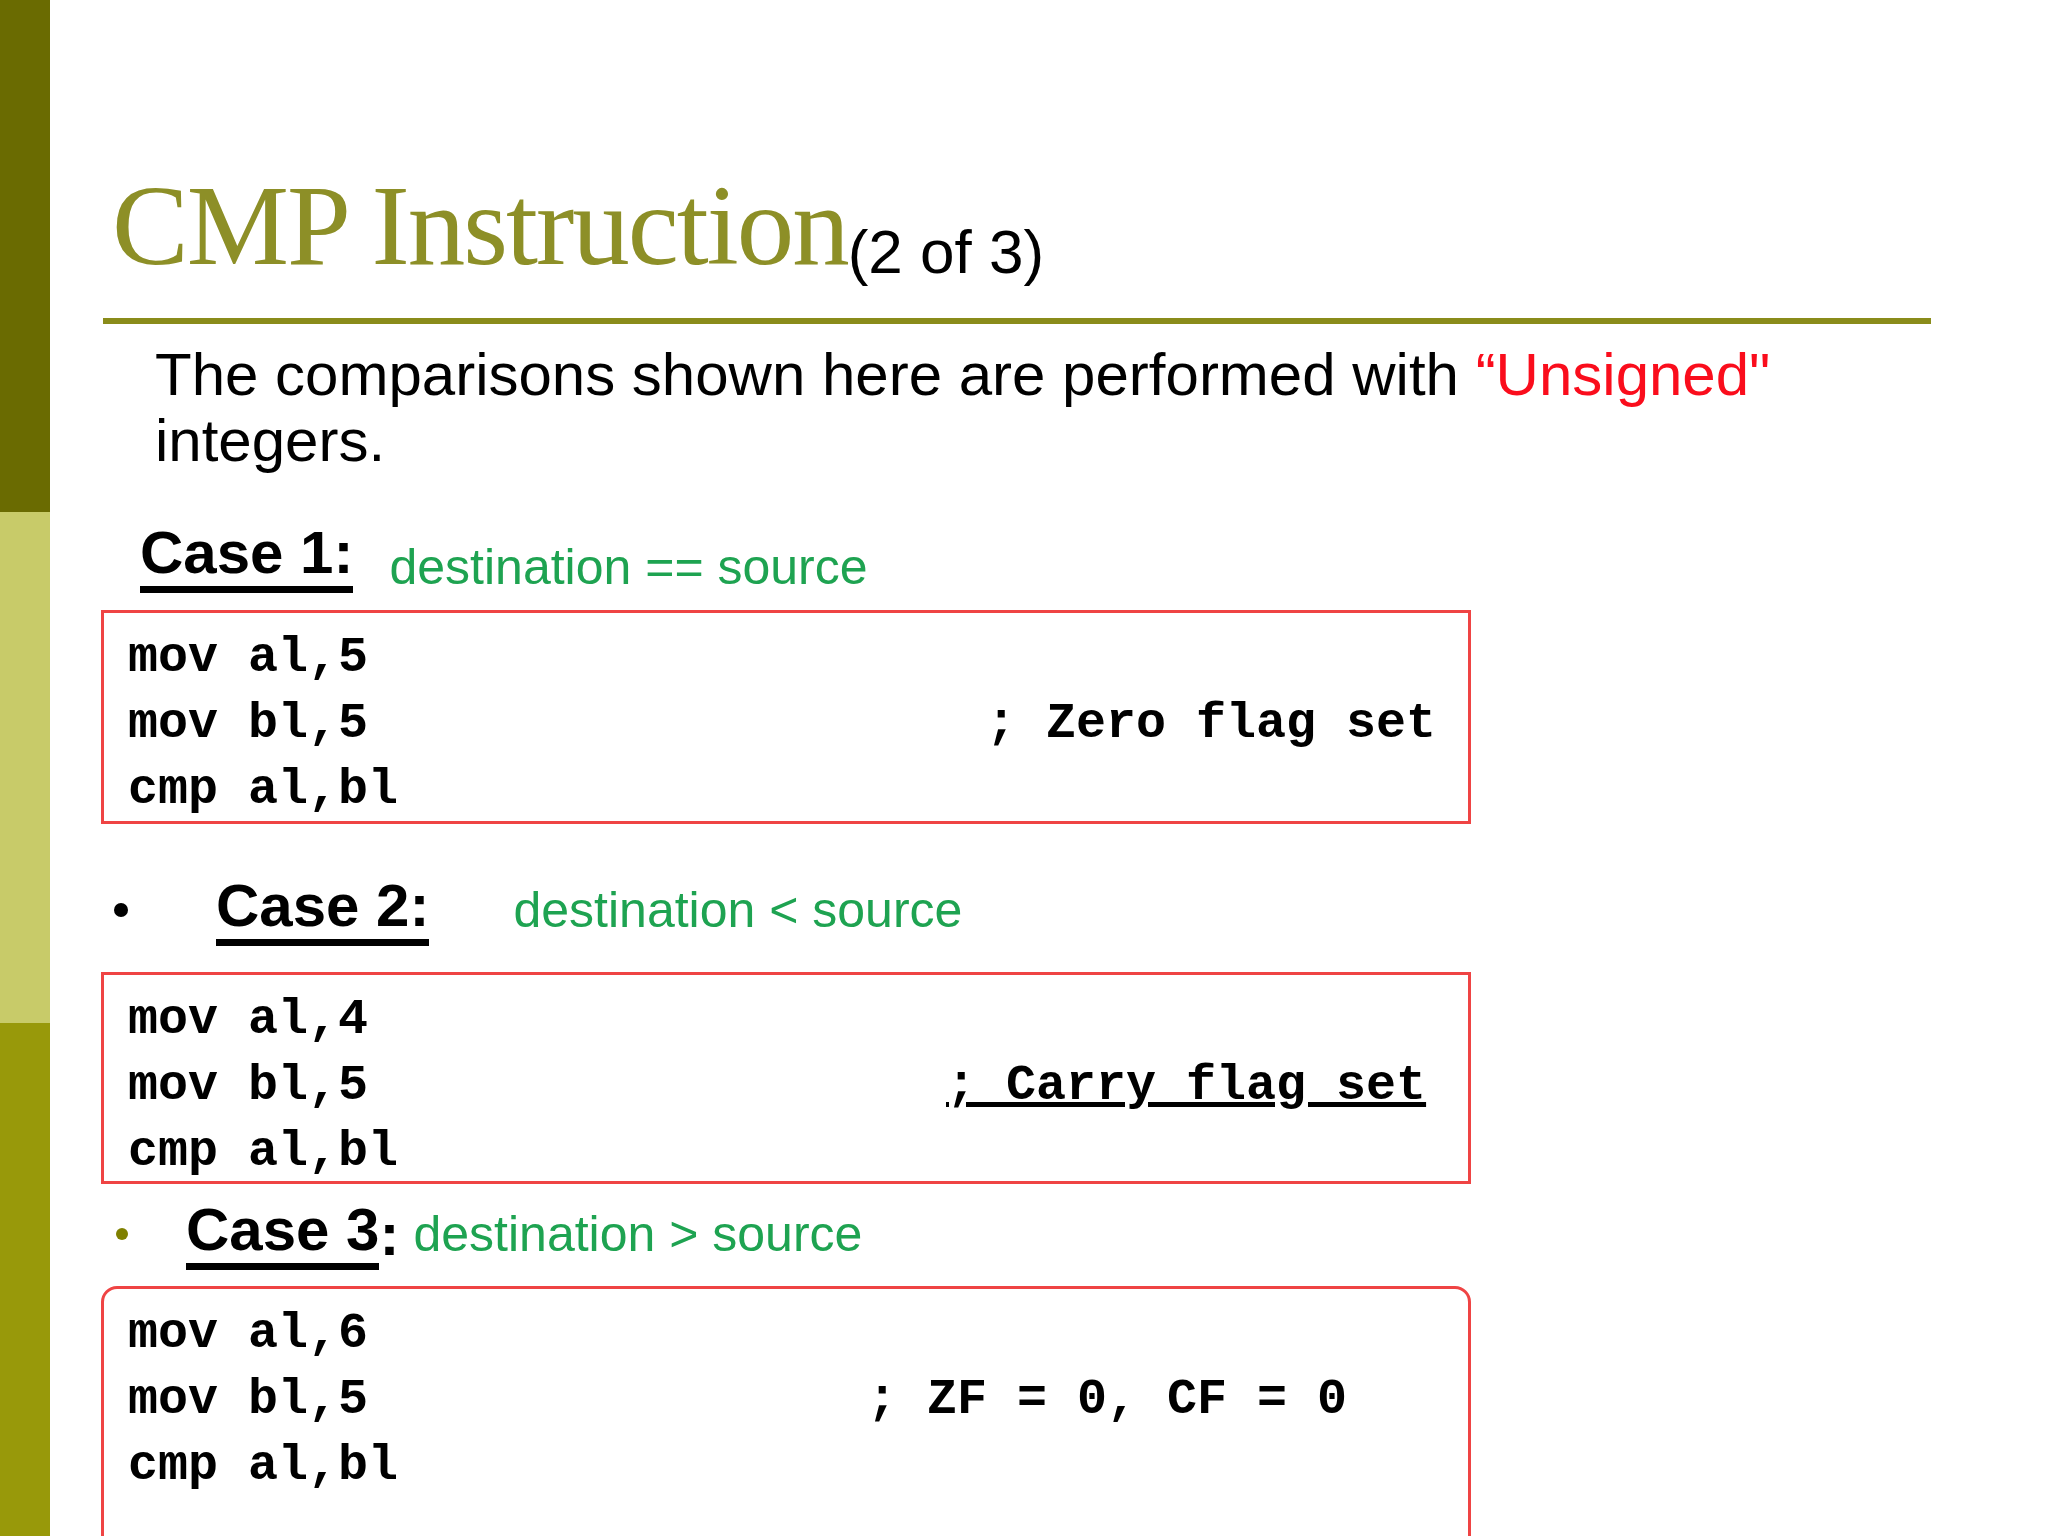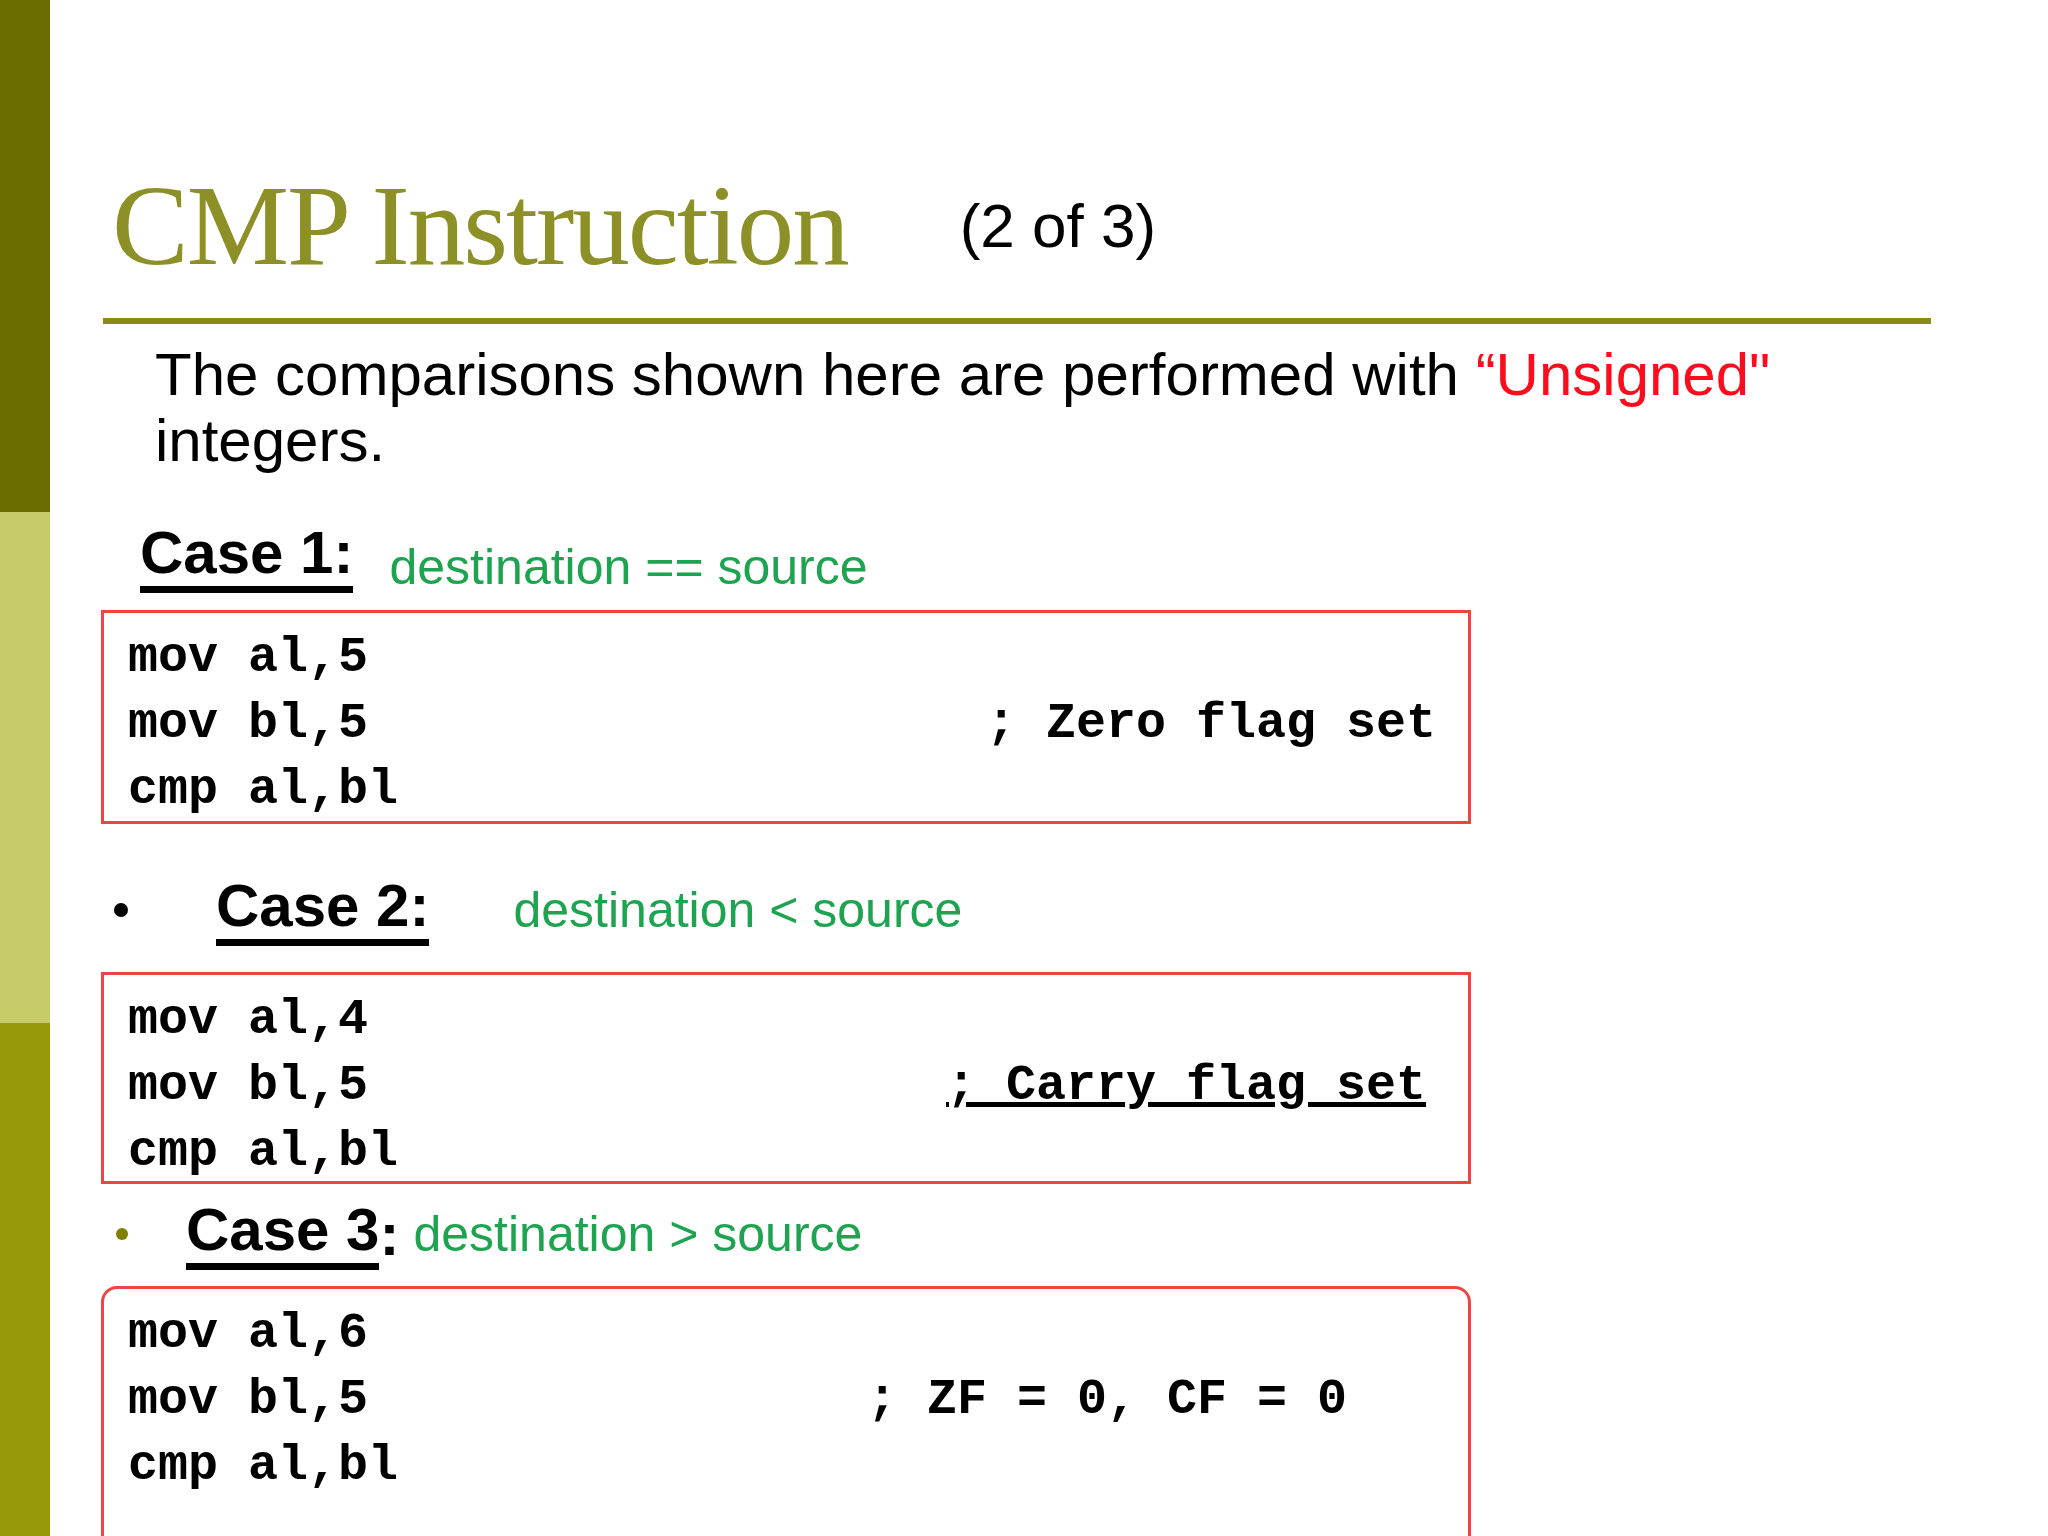--- a/index.html
+++ b/index.html
@@ -7,21 +7,21 @@
          font-family:"Liberation Sans",sans-serif;}
 
   
   .sidebar{position:absolute;left:0;top:0;width:50px;height:1536px;}
   .seg{width:100%;}
   .seg1{height:512px;background:var(--sidebar-top,#6A6B01);}
   .seg2{height:511px;background:var(--sidebar-mid,#C8CB69);}
   .seg3{height:513px;background:var(--sidebar-bottom,#98990A);}
 
   
-  .title-row{position:absolute;left:112px;top:168px;display:flex;align-items:center;gap:112px;white-space:nowrap;}
+  .title-row{position:absolute;left:112px;top:168px;display:flex;align-items:flex-end;white-space:nowrap;}
   .title{font-family:"Liberation Serif","DejaVu Serif",serif;font-weight:400;font-size:115px;line-height:1;
          color:var(--title-olive,#8D8F27);letter-spacing:-2px;}
   .suffix{font-size:62px;color:#000;line-height:1;}
   .rule{position:absolute;left:103px;top:318px;width:1828px;height:6px;background:var(--rule-olive,#8A8C1A);}
 
   
   .intro{position:absolute;left:155px;top:342px;width:1780px;font-size:60px;line-height:66px;color:#000;}
   .red{color:var(--highlight-red,#FA0D1C);}
 
   

